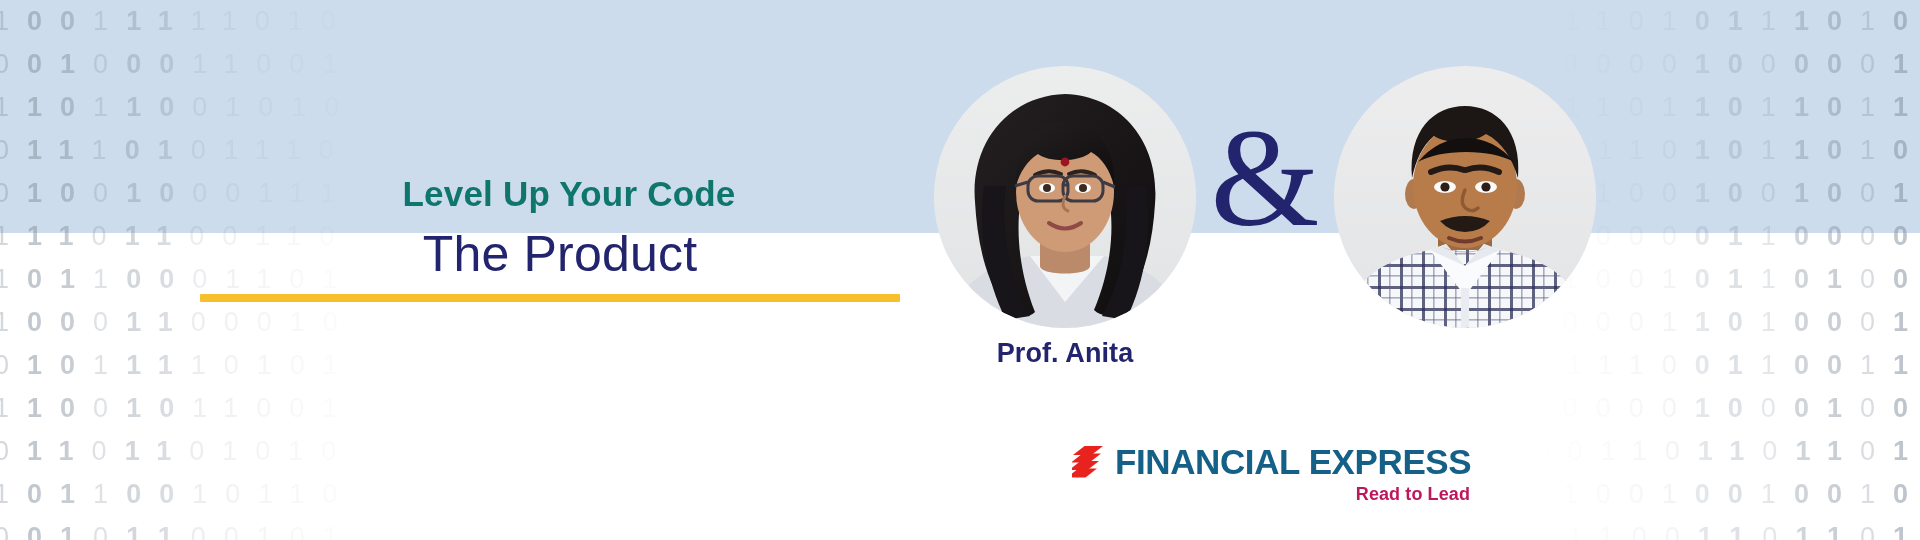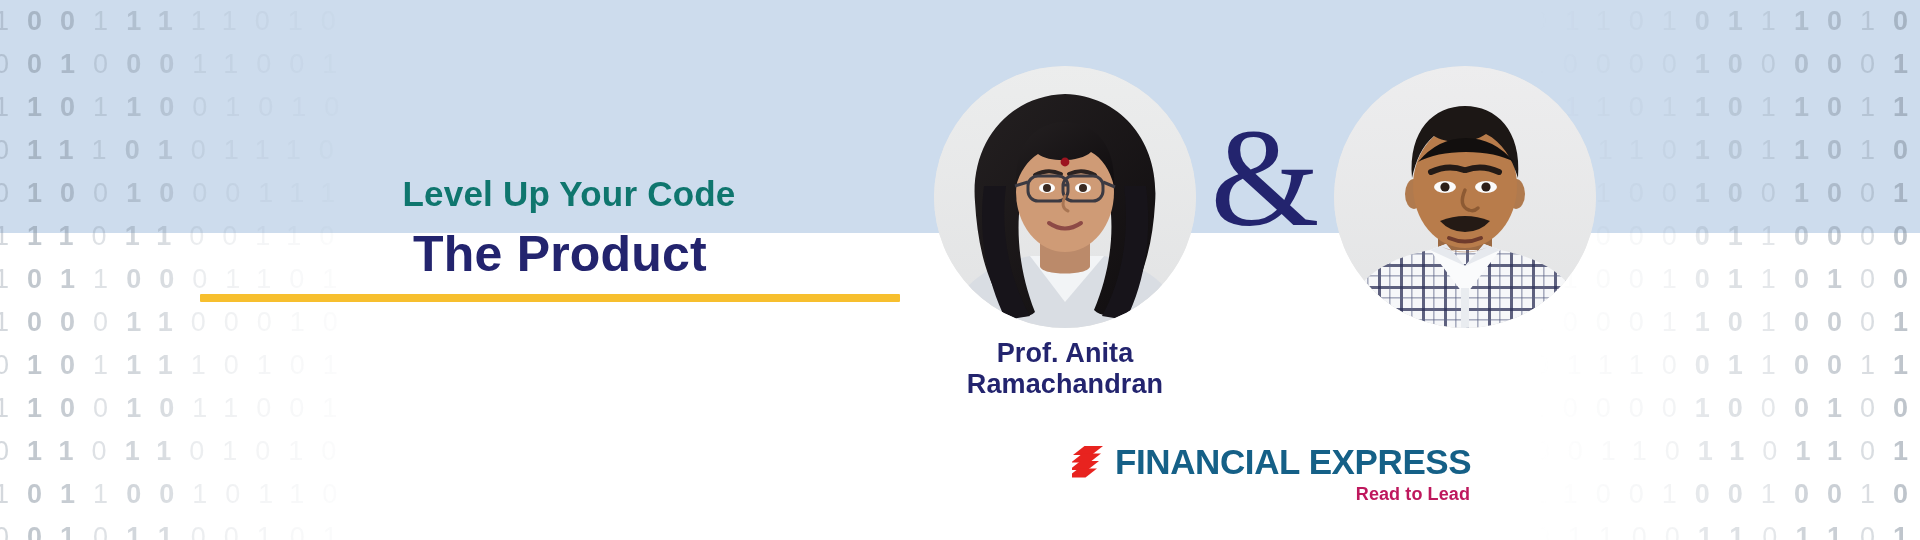--- a/index.html
+++ b/index.html
@@ -64,21 +64,21 @@
     font-size:35px;
     font-weight:700;
     color:#0f766e;
     letter-spacing:.2px;
     line-height:1.05;
     margin-left:18px;
   }
   .title{
     margin-top:13px;
     font-size:50px;
-    font-weight:700;
+    font-weight:400;
     color:#23246e;
     line-height:1.12;
     letter-spacing:.2px;
   }
   .title .ln{ display:block; white-space:nowrap; }
   .rule{
     margin:12px 0 0 0;
     width:700px; height:8px;
     background:#f7bf2e;
     border-radius:1px;
@@ -234,21 +234,20 @@
             <path d="M131 130 q-5 12 3 15" stroke="#a87553" stroke-width="3" fill="none" stroke-linecap="round"></path>
             <path d="M115 157 q16 11 32 0" stroke="#8d4a46" stroke-width="4" fill="none" stroke-linecap="round"></path>
 
             <path d="M72 120 C66 168 76 214 96 250 L72 254 C52 214 44 166 50 120 Z" fill="#17141a"></path>
             <path d="M190 120 C196 168 188 214 168 250 L192 254 C212 214 218 166 212 120 Z" fill="#17141a"></path>
           </g>
         </svg>
       </div>
       <div class="speaker-name">
         <span class="ln">Prof. Anita</span>
-        <span class="ln">Ramachandran</span>
       </div>
     </div>
 
     <div class="amp">&amp;</div>
 
     <div class="speaker two">
       <div class="avatar">
         <svg viewBox="0 0 262 262" xmlns="http://www.w3.org/2000/svg" aria-hidden="true">
           <defs>
             <clipPath id="clipB">

